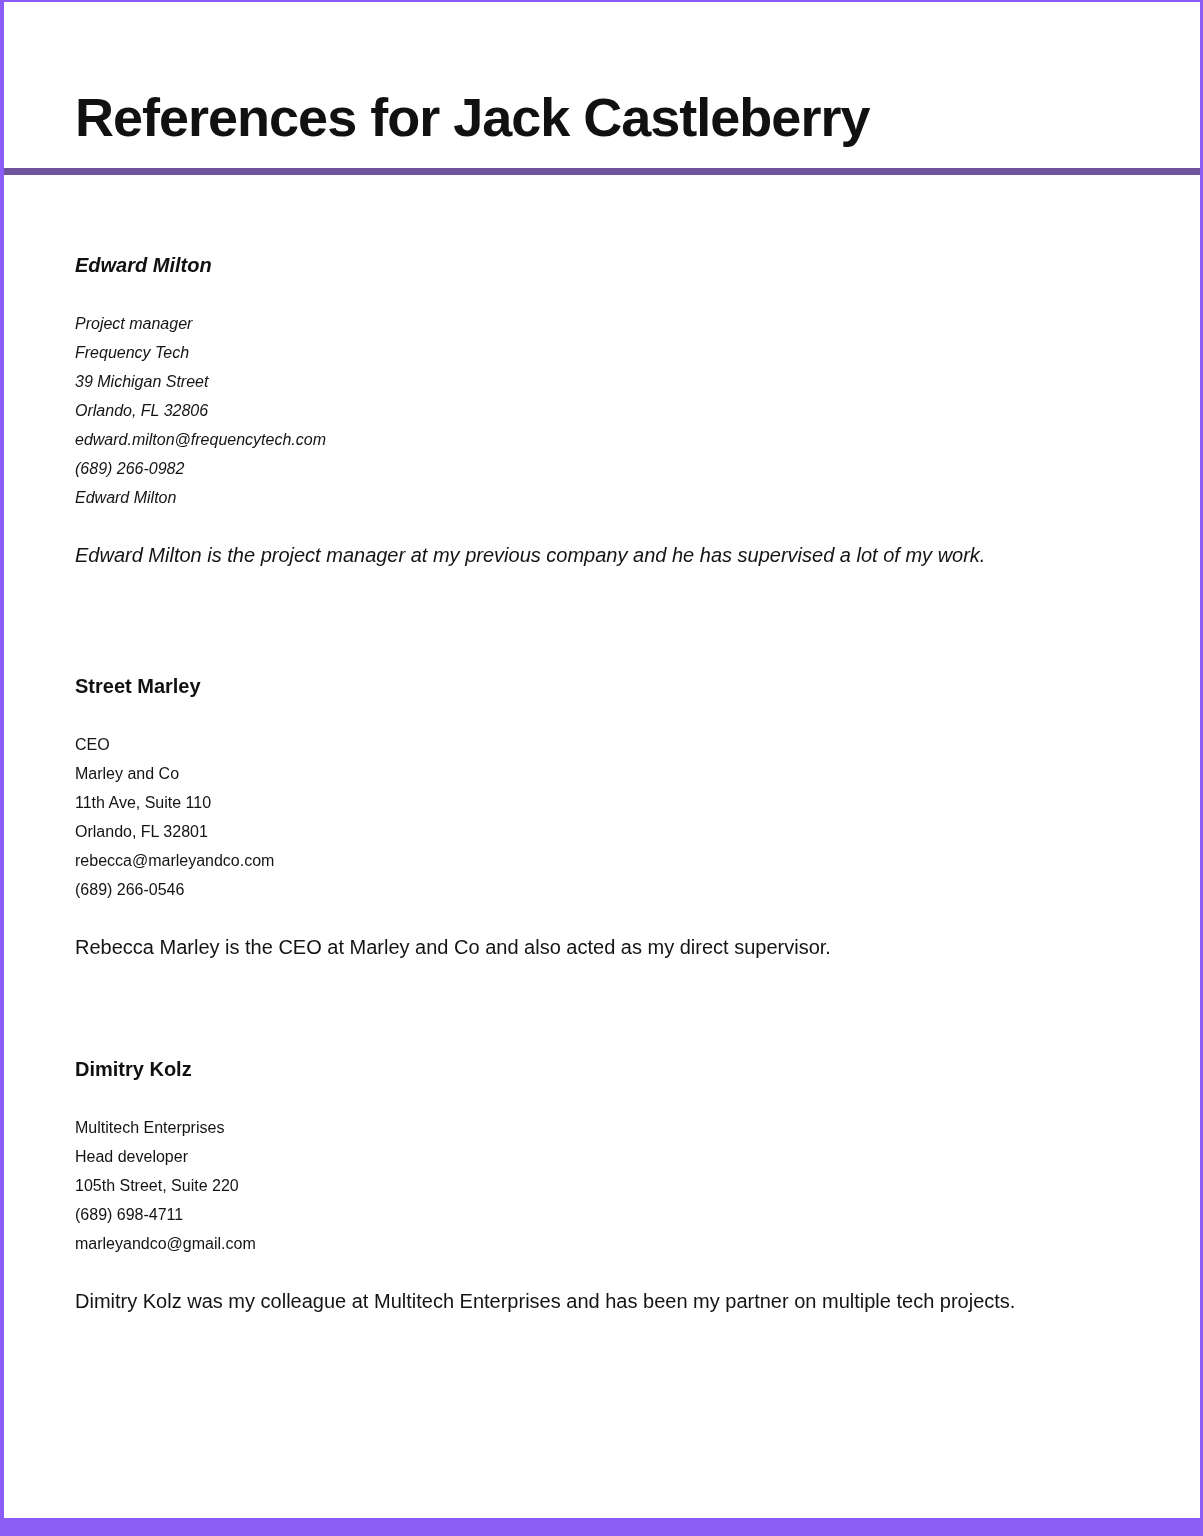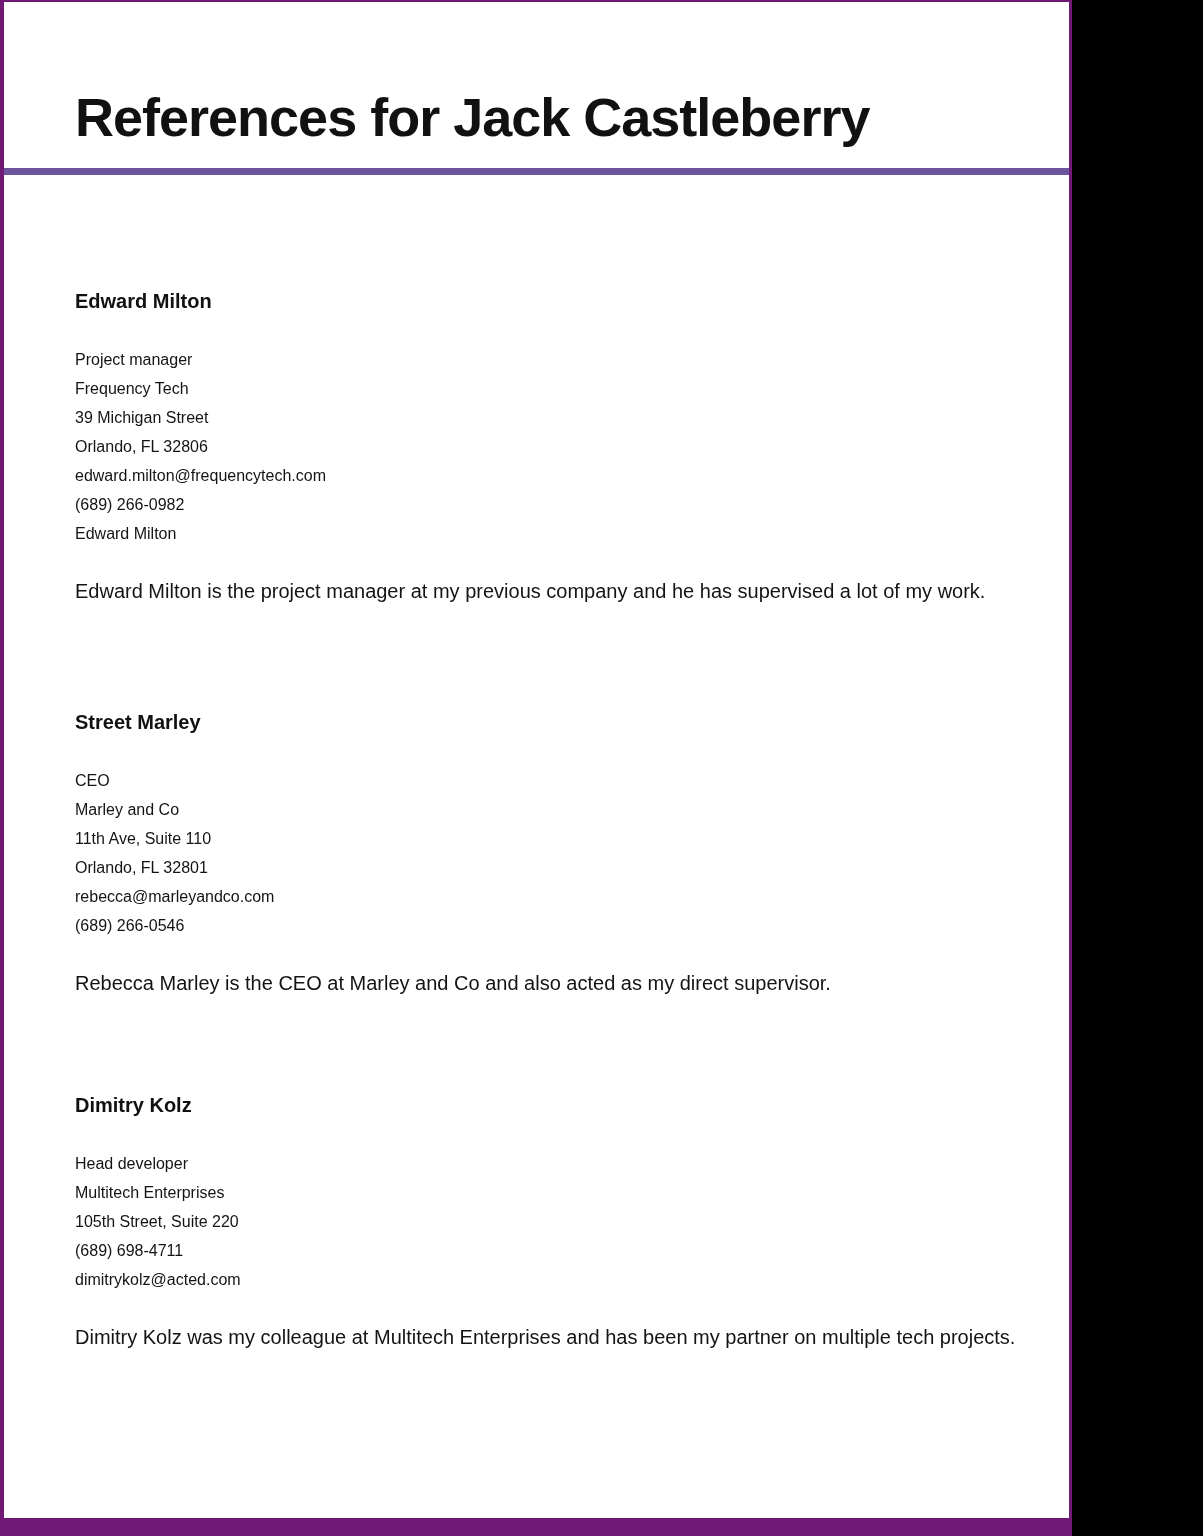--- a/index.html
+++ b/index.html
@@ -2,23 +2,23 @@
 <html><head>
 <meta charset="utf-8">
 <style>
   html, body {
     margin: 0;
     padding: 0;
     background: #000;
   }
   .frame {
     position: relative;
-    width: 1072px;
+    width: 1203px;
     height: 1536px;
-    background: #701a75;
+    background: #8b5cf6;
     overflow: hidden;
   }
   .sheet {
     position: absolute;
     left: 4px;
     top: 2px;
     right: 3px;
     bottom: 18px;
     background: #ffffff;
     overflow: hidden;
@@ -36,21 +36,21 @@
   .title-rule {
     margin-top: 18px;
     height: 7px;
     width: 100%;
     background: #6e549d;
   }
   .ref {
     margin-left: 71px;
     margin-right: 40px;
   }
-  .ref-0 { margin-top: 112px; }
+  .ref-0 { margin-top: 76px; font-style: italic; }
   .ref-1 { margin-top: 102px; }
   .ref-2 { margin-top: 93px; }
   .ref-name {
     margin: 0;
     font-size: 20px;
     line-height: 29px;
     font-weight: 700;
     color: #111111;
   }
   .ref-lines {
@@ -100,23 +100,23 @@
         <p>Orlando, FL 32801</p>
         <p>rebecca@marleyandco.com</p>
         <p>(689) 266-0546</p>
       </div>
       <p class="ref-note">Rebecca Marley is the CEO at Marley and Co and also acted as my direct supervisor.</p>
     </section>
 
     <section class="ref ref-2">
       <p class="ref-name">Dimitry Kolz</p>
       <div class="ref-lines">
+        <p>Multitech Enterprises</p>
         <p>Head developer</p>
-        <p>Multitech Enterprises</p>
         <p>105th Street, Suite 220</p>
         <p>(689) 698-4711</p>
-        <p>dimitrykolz@acted.com</p>
+        <p>marleyandco@gmail.com</p>
       </div>
       <p class="ref-note">Dimitry Kolz was my colleague at Multitech Enterprises and has been my partner on multiple tech projects.</p>
     </section>
 
   </div>
 </div>
 
 </body></html>

